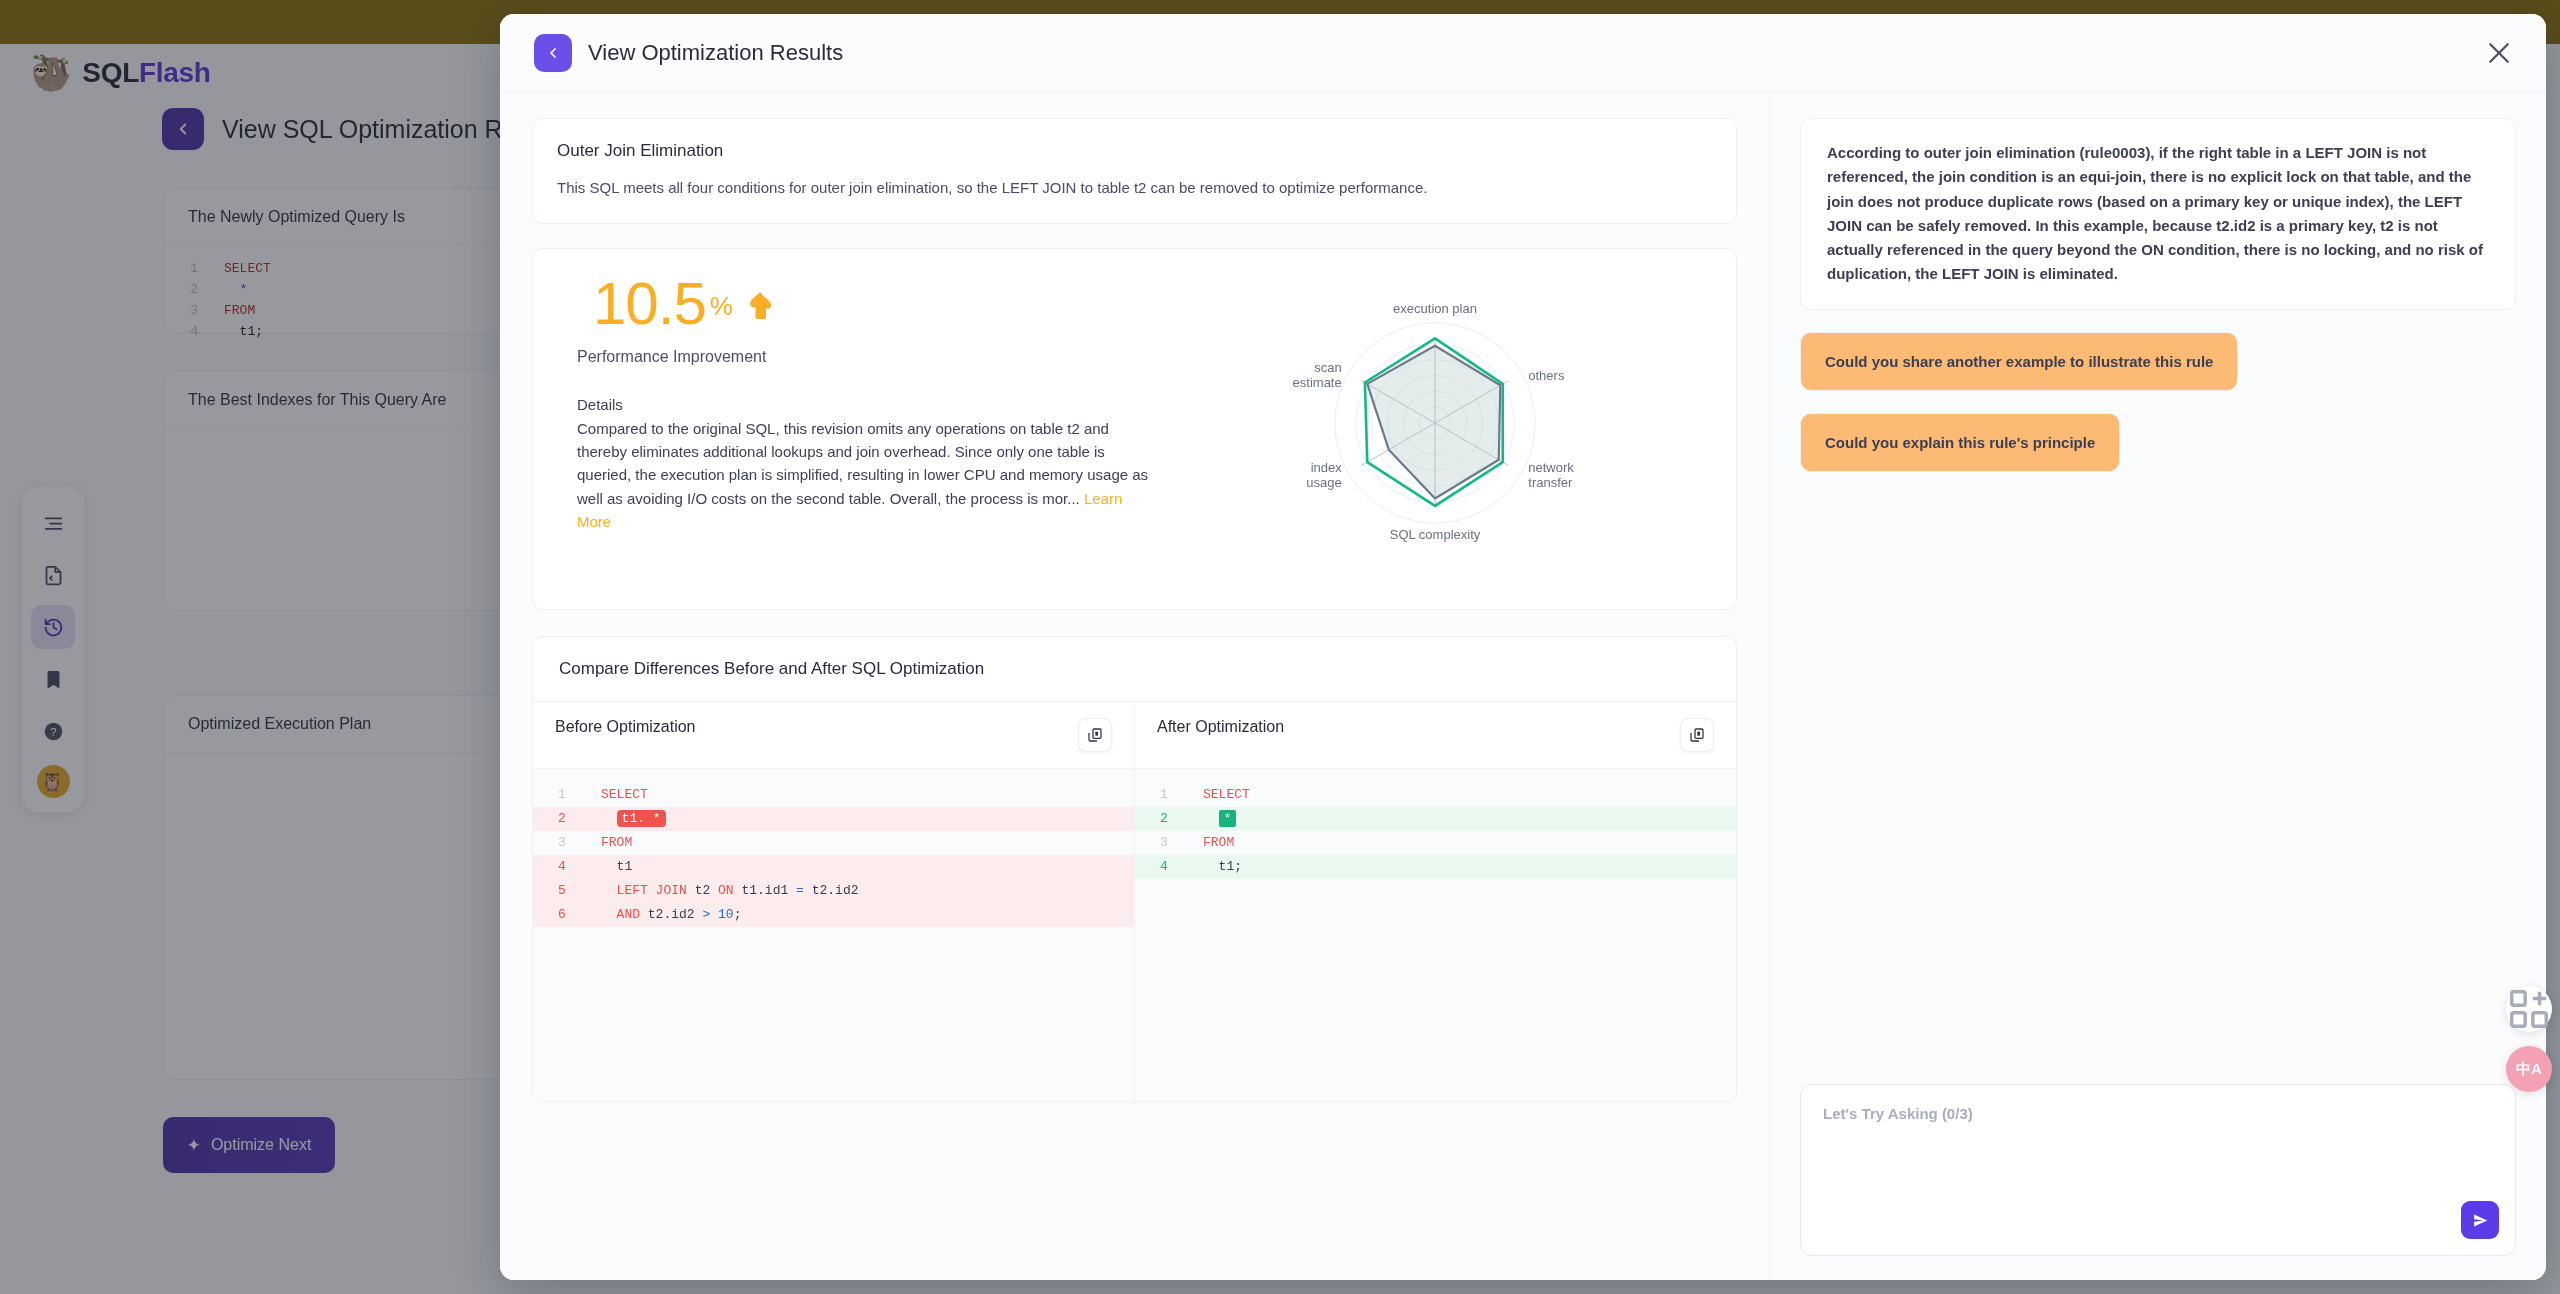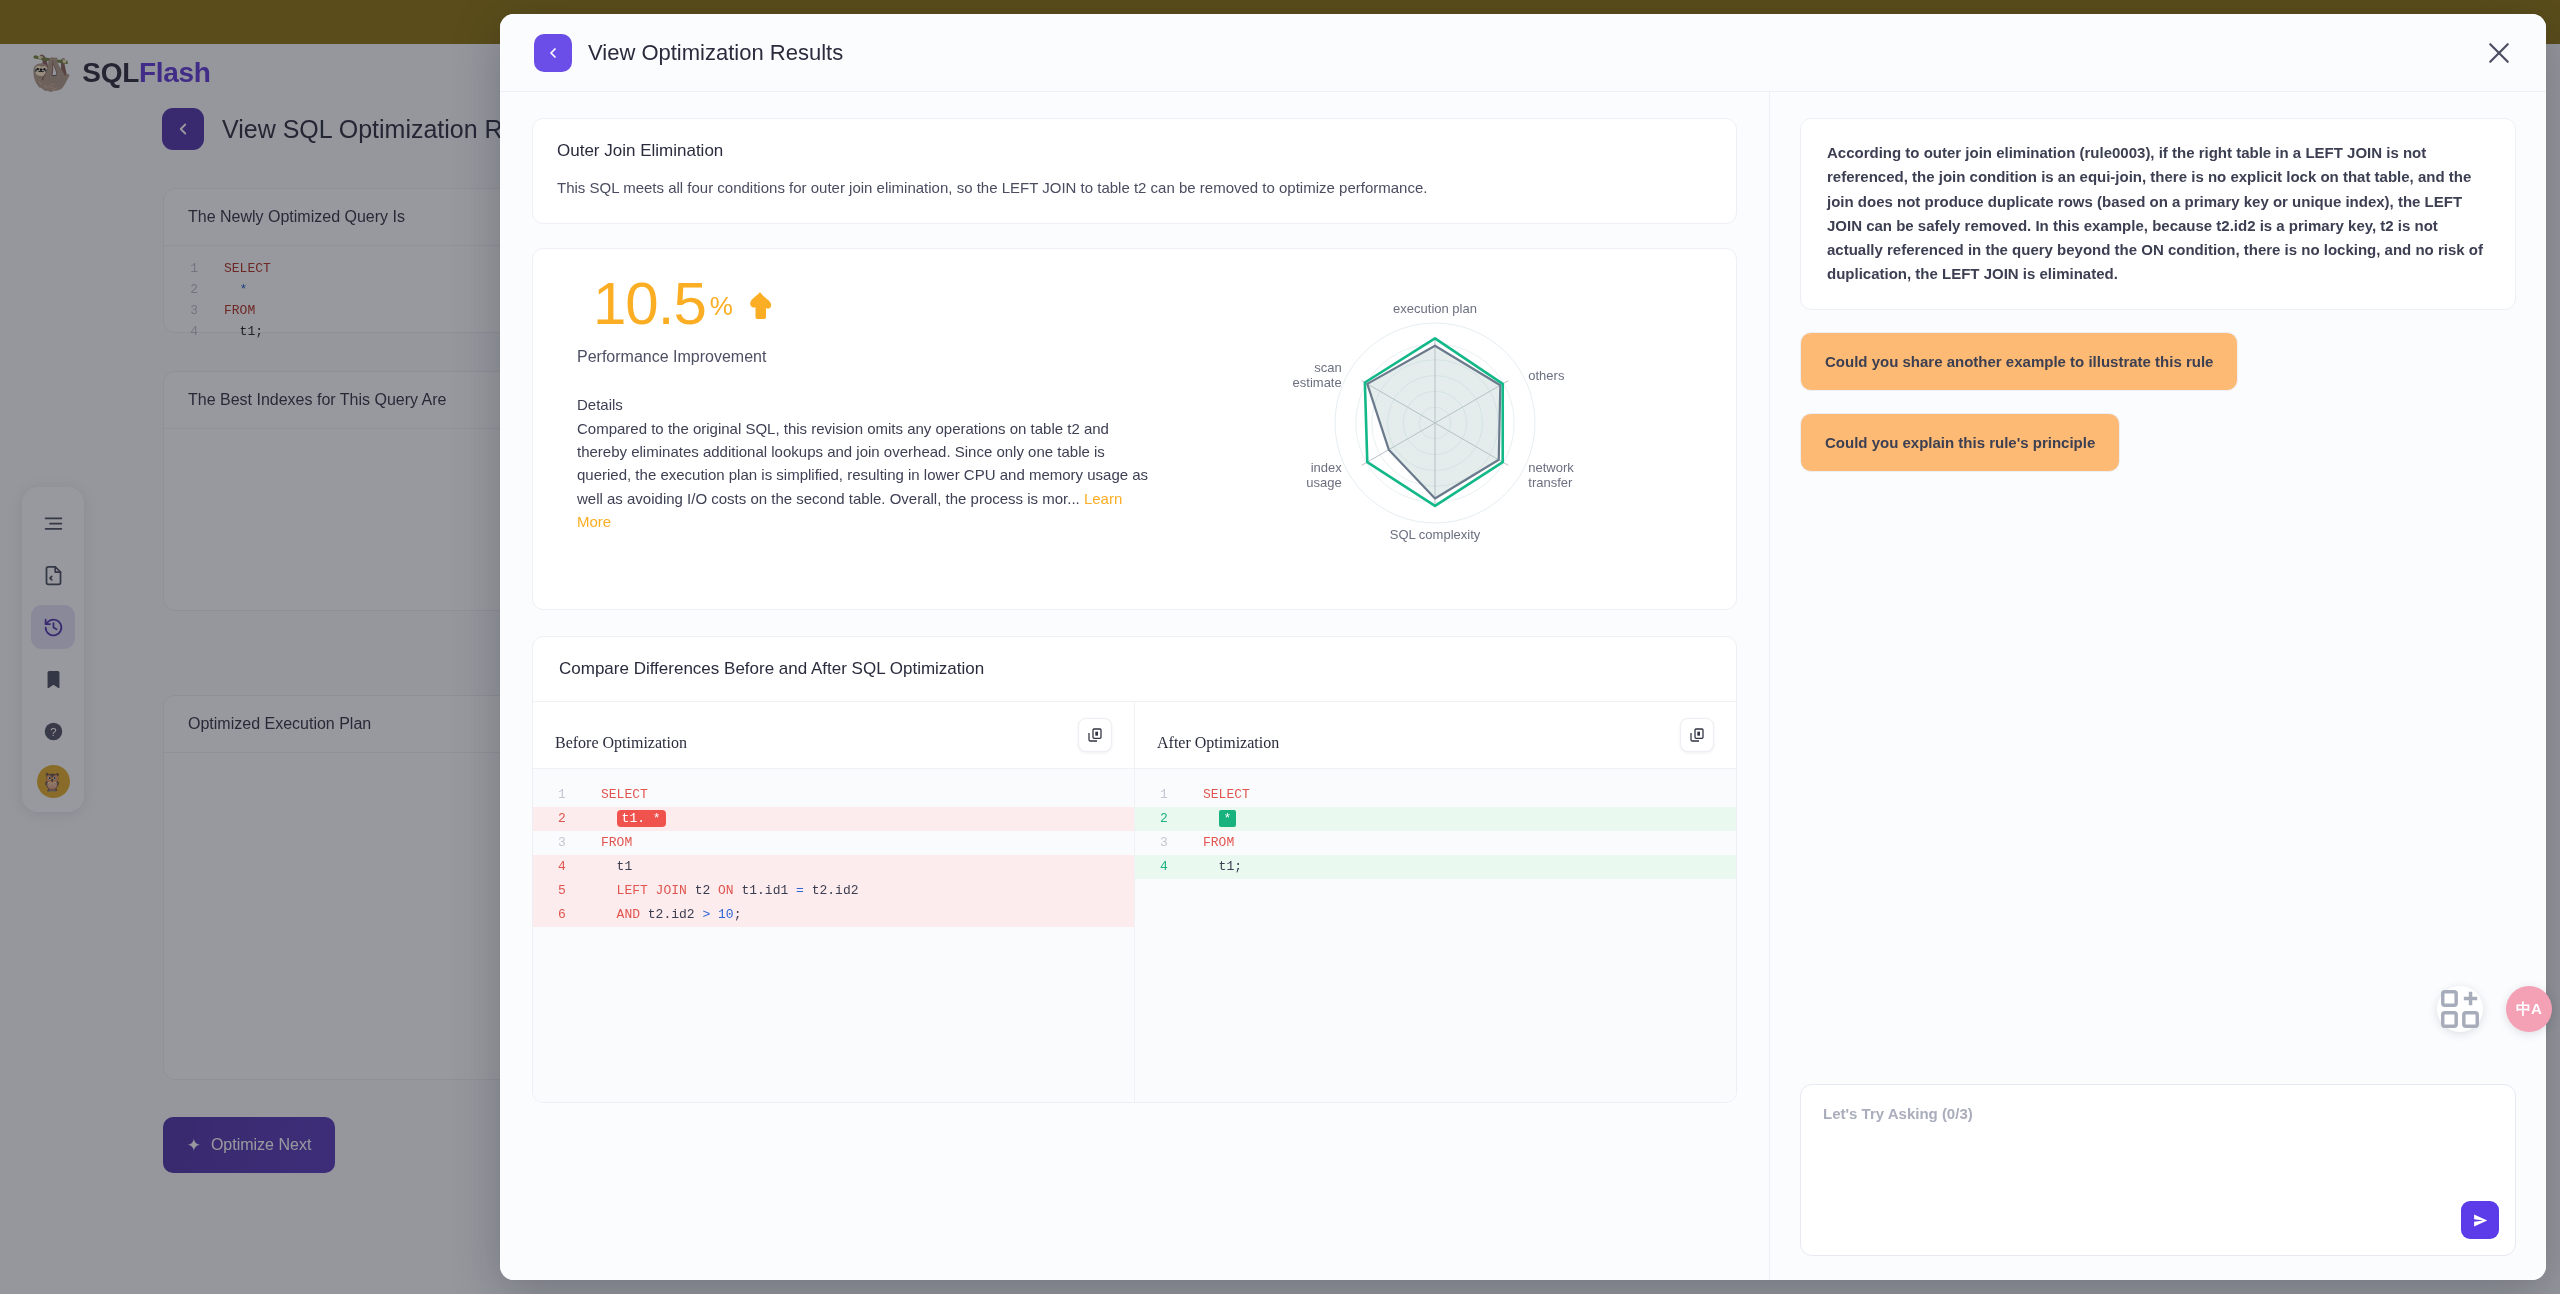--- a/index.html
+++ b/index.html
@@ -149,22 +149,22 @@
   
   #compare-card { overflow: hidden; }
   #compare-hd {
     padding: 22px 26px; font-size: 17px; color: #2a2c3d;
     border-bottom: 1px solid #eff1f5;
   }
   #compare-body { display: flex; height: 400px; }
   .diff-col { flex: 1; display: flex; flex-direction: column; min-width: 0; }
   .diff-col + .diff-col { border-left: 1px solid #eff1f5; }
   .diff-hd {
-    display: flex; align-items: flex-end; justify-content: space-between;
-    padding: 16px 22px; border-bottom: 1px solid #eff1f5; font-family: Liberation Serif, serif;
+    display: flex; align-items: flex-start; justify-content: space-between;
+    padding: 16px 22px; border-bottom: 1px solid #eff1f5;
   }
   .diff-hd .t { font-size: 16px; color: #2a2c3d; }
   .copy-btn {
     width: 34px; height: 34px; border-radius: 8px; background: #fff;
     border: 1px solid #eceef3; box-shadow: 0 1px 3px rgba(20,24,40,.07);
     display: flex; align-items: center; justify-content: center; cursor: pointer;
   }
   .copy-btn svg { width: 16px; height: 16px; }
   .diff-code { flex: 1; background: #fafbfd; padding: 14px 0 0 0; font-family: "Liberation Mono", monospace; font-size: 13px; }
   .diff-line { display: flex; align-items: center; height: 24px; padding-left: 14px; }
@@ -208,21 +208,21 @@
     position: absolute; right: 16px; bottom: 16px;
     width: 38px; height: 38px; border-radius: 9px;
     background: #5b3ce8; display: flex; align-items: center; justify-content: center;
     cursor: pointer;
   }
   #chat-send svg { width: 17px; height: 17px; }
 
   
   #float-btns {
     position: absolute; right: 8px; top: 986px;
-    display: flex; flex-direction: row; gap: 23px; z-index: 40;
+    display: flex; flex-direction: column; gap: 14px; z-index: 40;
   }
   #float-btns .fb {
     width: 46px; height: 46px; border-radius: 50%;
     display: flex; align-items: center; justify-content: center;
     box-shadow: 0 2px 10px rgba(20,24,40,.13); cursor: pointer;
   }
   #float-btns .fb.white { background: #fff; color: #9aa0b0; }
   #float-btns .fb.pink { background: #f4a0b5; color: #fff; font-size: 15px; font-weight: 700; }
 
   

